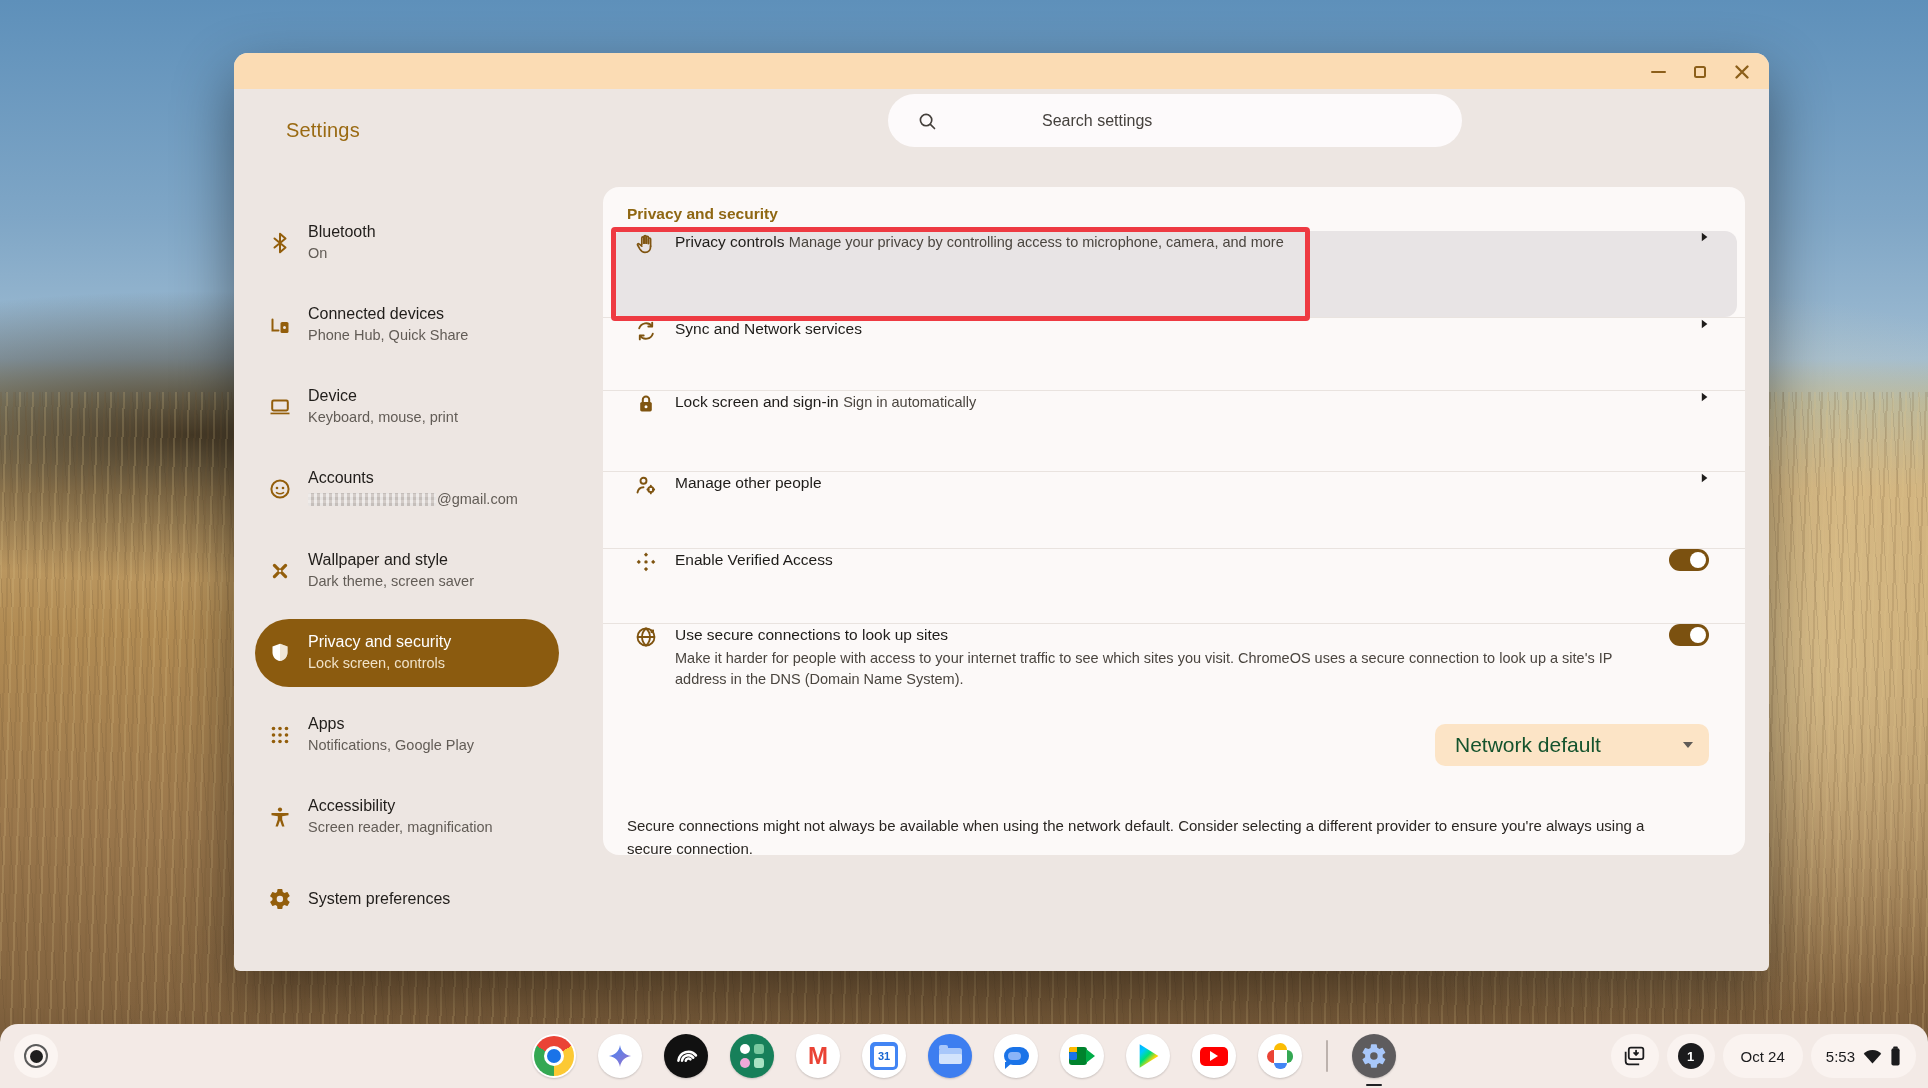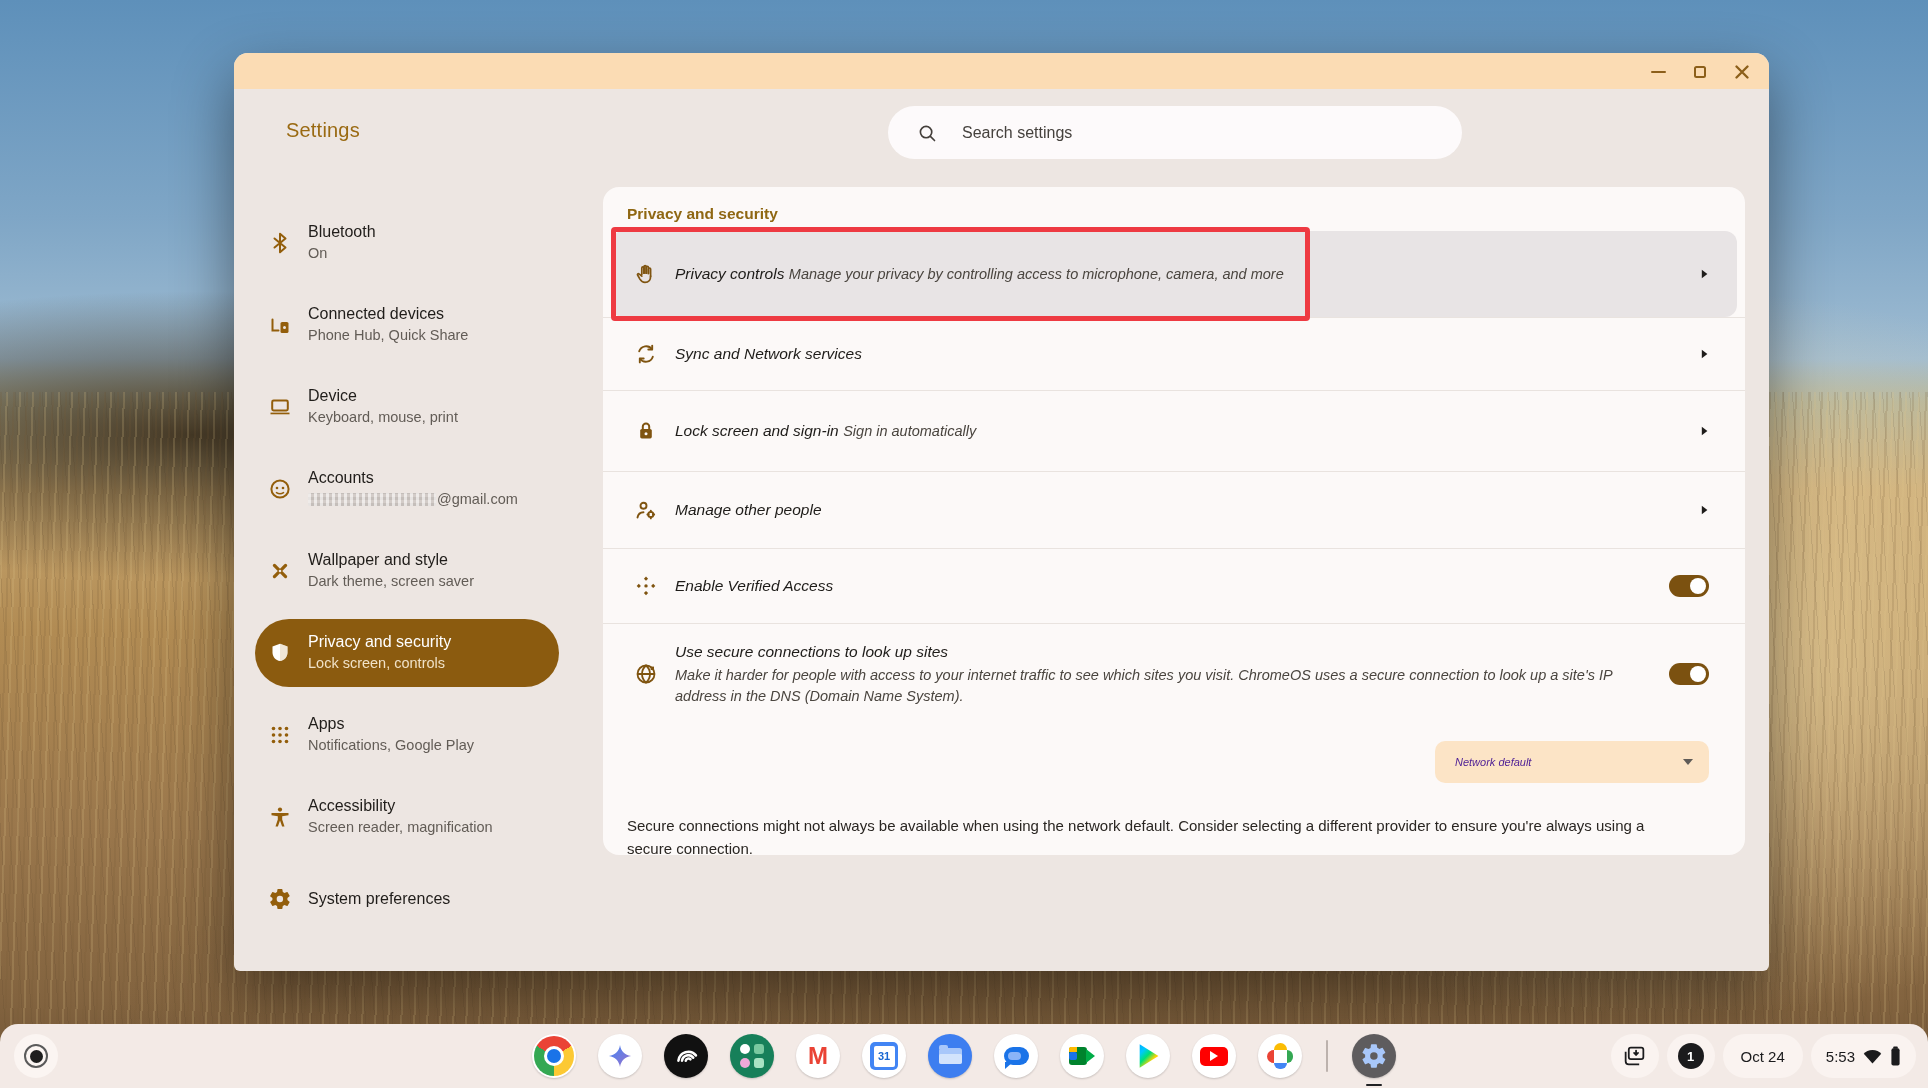--- a/index.html
+++ b/index.html
@@ -30,22 +30,22 @@
             background:#EDE6E2; border-radius:14px 14px 6px 6px; overflow:hidden;
             box-shadow:0 24px 60px rgba(0,0,0,.45); }
   .titlebar { position:absolute; left:0; top:0; right:0; height:36px; background:#FBDCB4; }
   .win-controls { position:absolute; right:18px; top:8px; height:22px; display:flex; align-items:center; gap:24px; }
   .wc { display:flex; align-items:center; justify-content:center; width:18px; height:18px; cursor:default; }
   .wc-min-bar { width:15px; height:2.4px; background:#8C5F1A; border-radius:1px; }
   .wc-max-box { width:12px; height:12px; border:2.3px solid #8C5F1A; border-radius:2.5px; }
 
   .app-title { position:absolute; left:46px; top:66px; font-size:20px; font-weight:500; color:#9A6A12; letter-spacing:.2px;margin-left:6px; }
 
-  .search-pill { position:absolute; left:654px; top:53px; width:574px; height:53px; border-radius:27px;
-                 background:#FDFAFB; display:flex; align-items:center; padding-left:28px; gap:24px; }
+  .search-pill { position:absolute; left:654px; top:41px; width:574px; height:53px; border-radius:27px;
+                 background:#FDFAFB; display:flex; align-items:center; padding-left:28px; gap:24px;justify-content:space-between; }
   .search-pill input { border:none; outline:none; background:transparent; font-size:16px; color:#2e2b28;
                        font-family:"Liberation Sans","DejaVu Sans",sans-serif; width:420px; }
   .search-pill input::placeholder { color:#45413d; opacity:1; }
 
   
   .sidebar { position:absolute; left:21px; top:156px; width:304px; }
   .side-item { display:flex; align-items:center; gap:15px; height:68px; margin-bottom:14px;
                padding-left:12px; border-radius:34px; cursor:pointer; }
   .side-item .sicon { width:26px; height:26px; flex:0 0 26px; display:flex; align-items:center; justify-content:center; }
   .sicon svg { width:24px; height:24px; }
@@ -58,36 +58,36 @@
     background:
       repeating-linear-gradient(90deg, rgba(255,255,255,.5) 0 3px, rgba(0,0,0,.05) 3px 6px),
       repeating-linear-gradient(0deg, #cfc8c4 0 3px, #ded7d3 3px 6px); }
   .redact.w1 { width:118px; } .redact.w2 { width:128px; }
 
   
   .card { position:absolute; left:369px; top:134px; width:1142px; height:668px;
           background:#FCF9F8; border-radius:16px; }
   .card-heading { padding:18px 0 0 24px; font-size:15.5px; font-weight:700; color:#8F6712; }
   .rows { margin-top:8px; }
-  .row { display:flex; align-items:center; gap:16px; padding:0 36px 0 30px;font-style:italic; }
+  .row { display:flex; align-items:flex-start; gap:16px; padding:0 36px 0 30px; }
   .row .ricon { width:26px; height:26px; flex:0 0 26px; display:flex; align-items:center; justify-content:center; }
   .ricon svg { width:24px; height:24px; }
   .rtext { flex:1 1 auto; min-width:0; }
   .rtitle { font-size:15.5px; color:#1E1C19; line-height:1.45; }
   .rsub { font-size:14.5px; color:#4A453F; line-height:1.45; margin-top:2px; }
   .row.r1 { height:86px; margin:0 8px; padding:0 28px 0 22px; background:#E8E4E5; border-radius:12px; }
   .row.r2 { height:72px; } .row.r3 { height:80px; } .row.r4 { height:76px; }
   .row.r5 { height:74px; } .row.r6 { height:100px; } .row.r7 { height:76px; padding-left:24px; }
   .divider { height:1px; background:#E9E3DF; }
   .chev { margin-left:auto; flex:0 0 9px; display:flex; }
   .toggle { margin-left:auto; position:relative; width:40px; height:22px; border-radius:11px; background:#7B5110; flex:0 0 40px; cursor:pointer; }
   .toggle .knob { position:absolute; top:3px; right:3px; width:16px; height:16px; border-radius:50%; background:#fff; }
   .dropdown { margin-left:auto; width:274px; height:42px; border-radius:10px; background:#FCE4C6;
               display:flex; align-items:center; padding:0 16px 0 20px; cursor:pointer; }
-  .dropdown .dval { font-size:11px; color:#4c1d95; }
+  .dropdown .dval { font-size:21px; color:#14532d; }
   .dropdown .caret { margin-left:auto; width:0; height:0; border-left:5px solid transparent;
                      border-right:5px solid transparent; border-top:6px solid #5f5b57; }
   .footnote { padding:14px 70px 0 24px; font-size:15px; color:#2A2622; line-height:1.55; max-width:1120px; }
 
   
   .anno-box { position:absolute; left:611px; top:227px; width:699px; height:94px;
               border:5px solid #EE3A42; border-radius:4px; z-index:60; pointer-events:none; }
 
   
   .shelf { position:absolute; left:0; right:0; bottom:0; height:64px; background:#F3EAE6;

